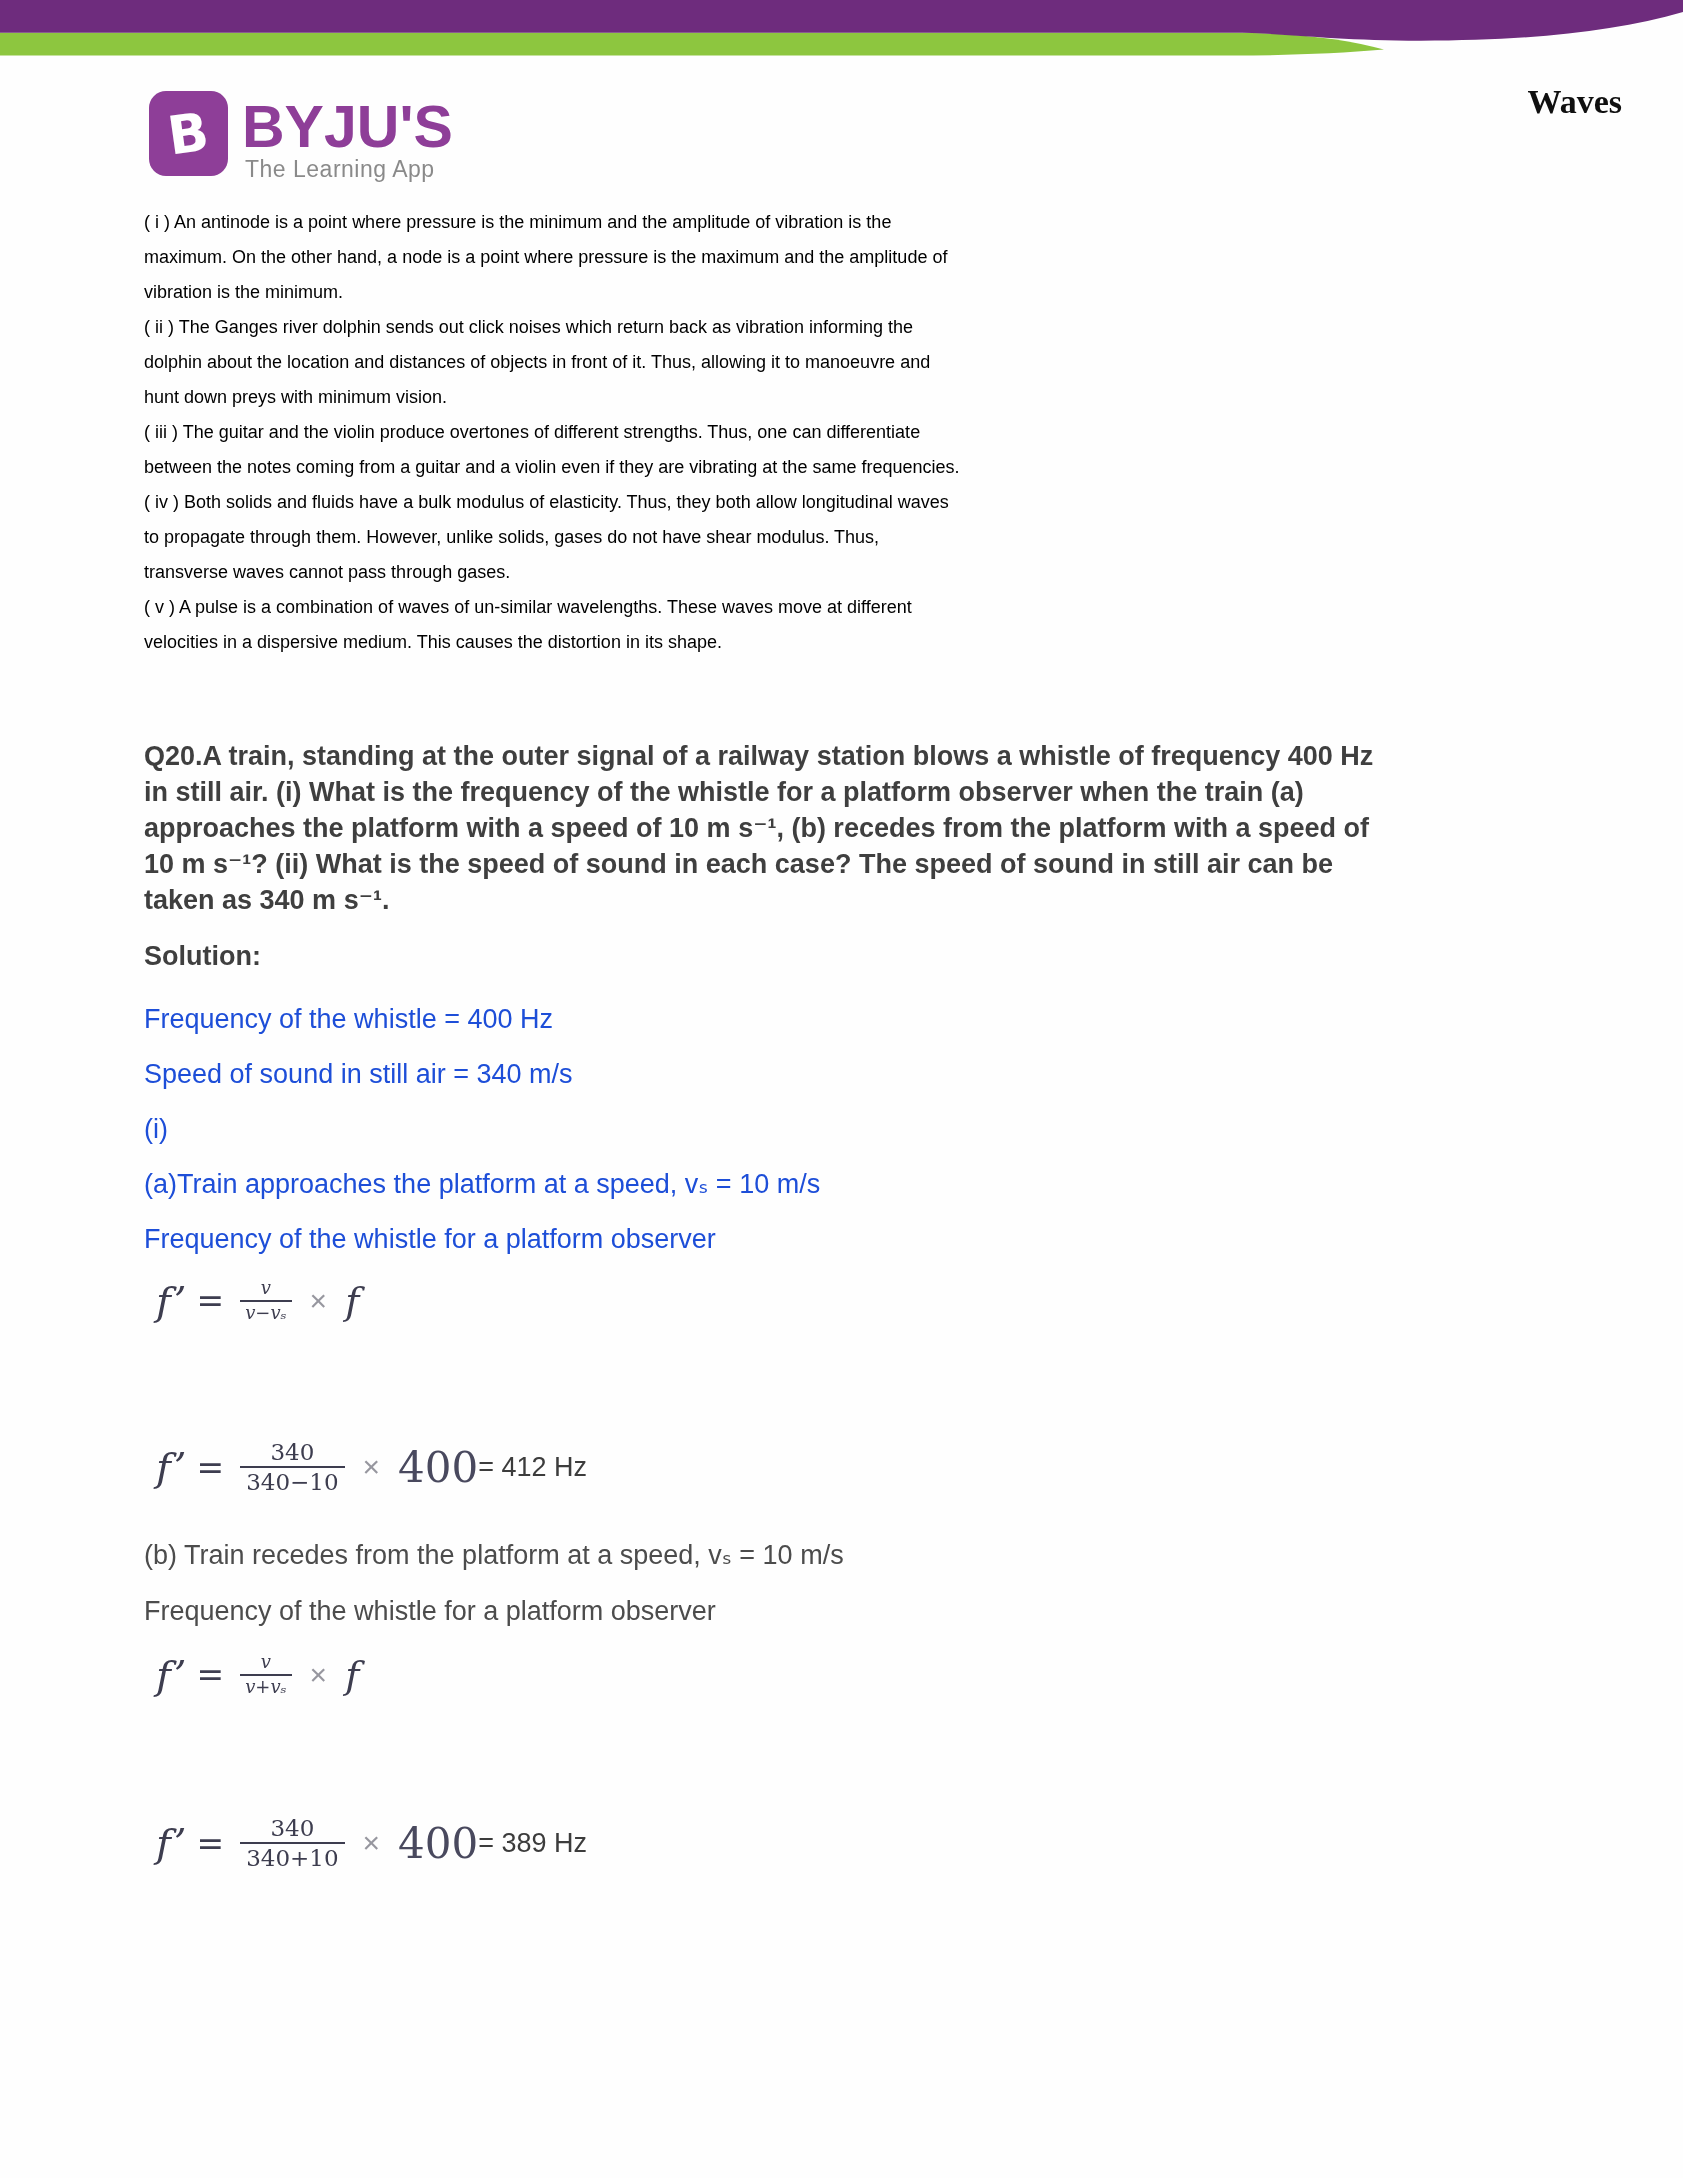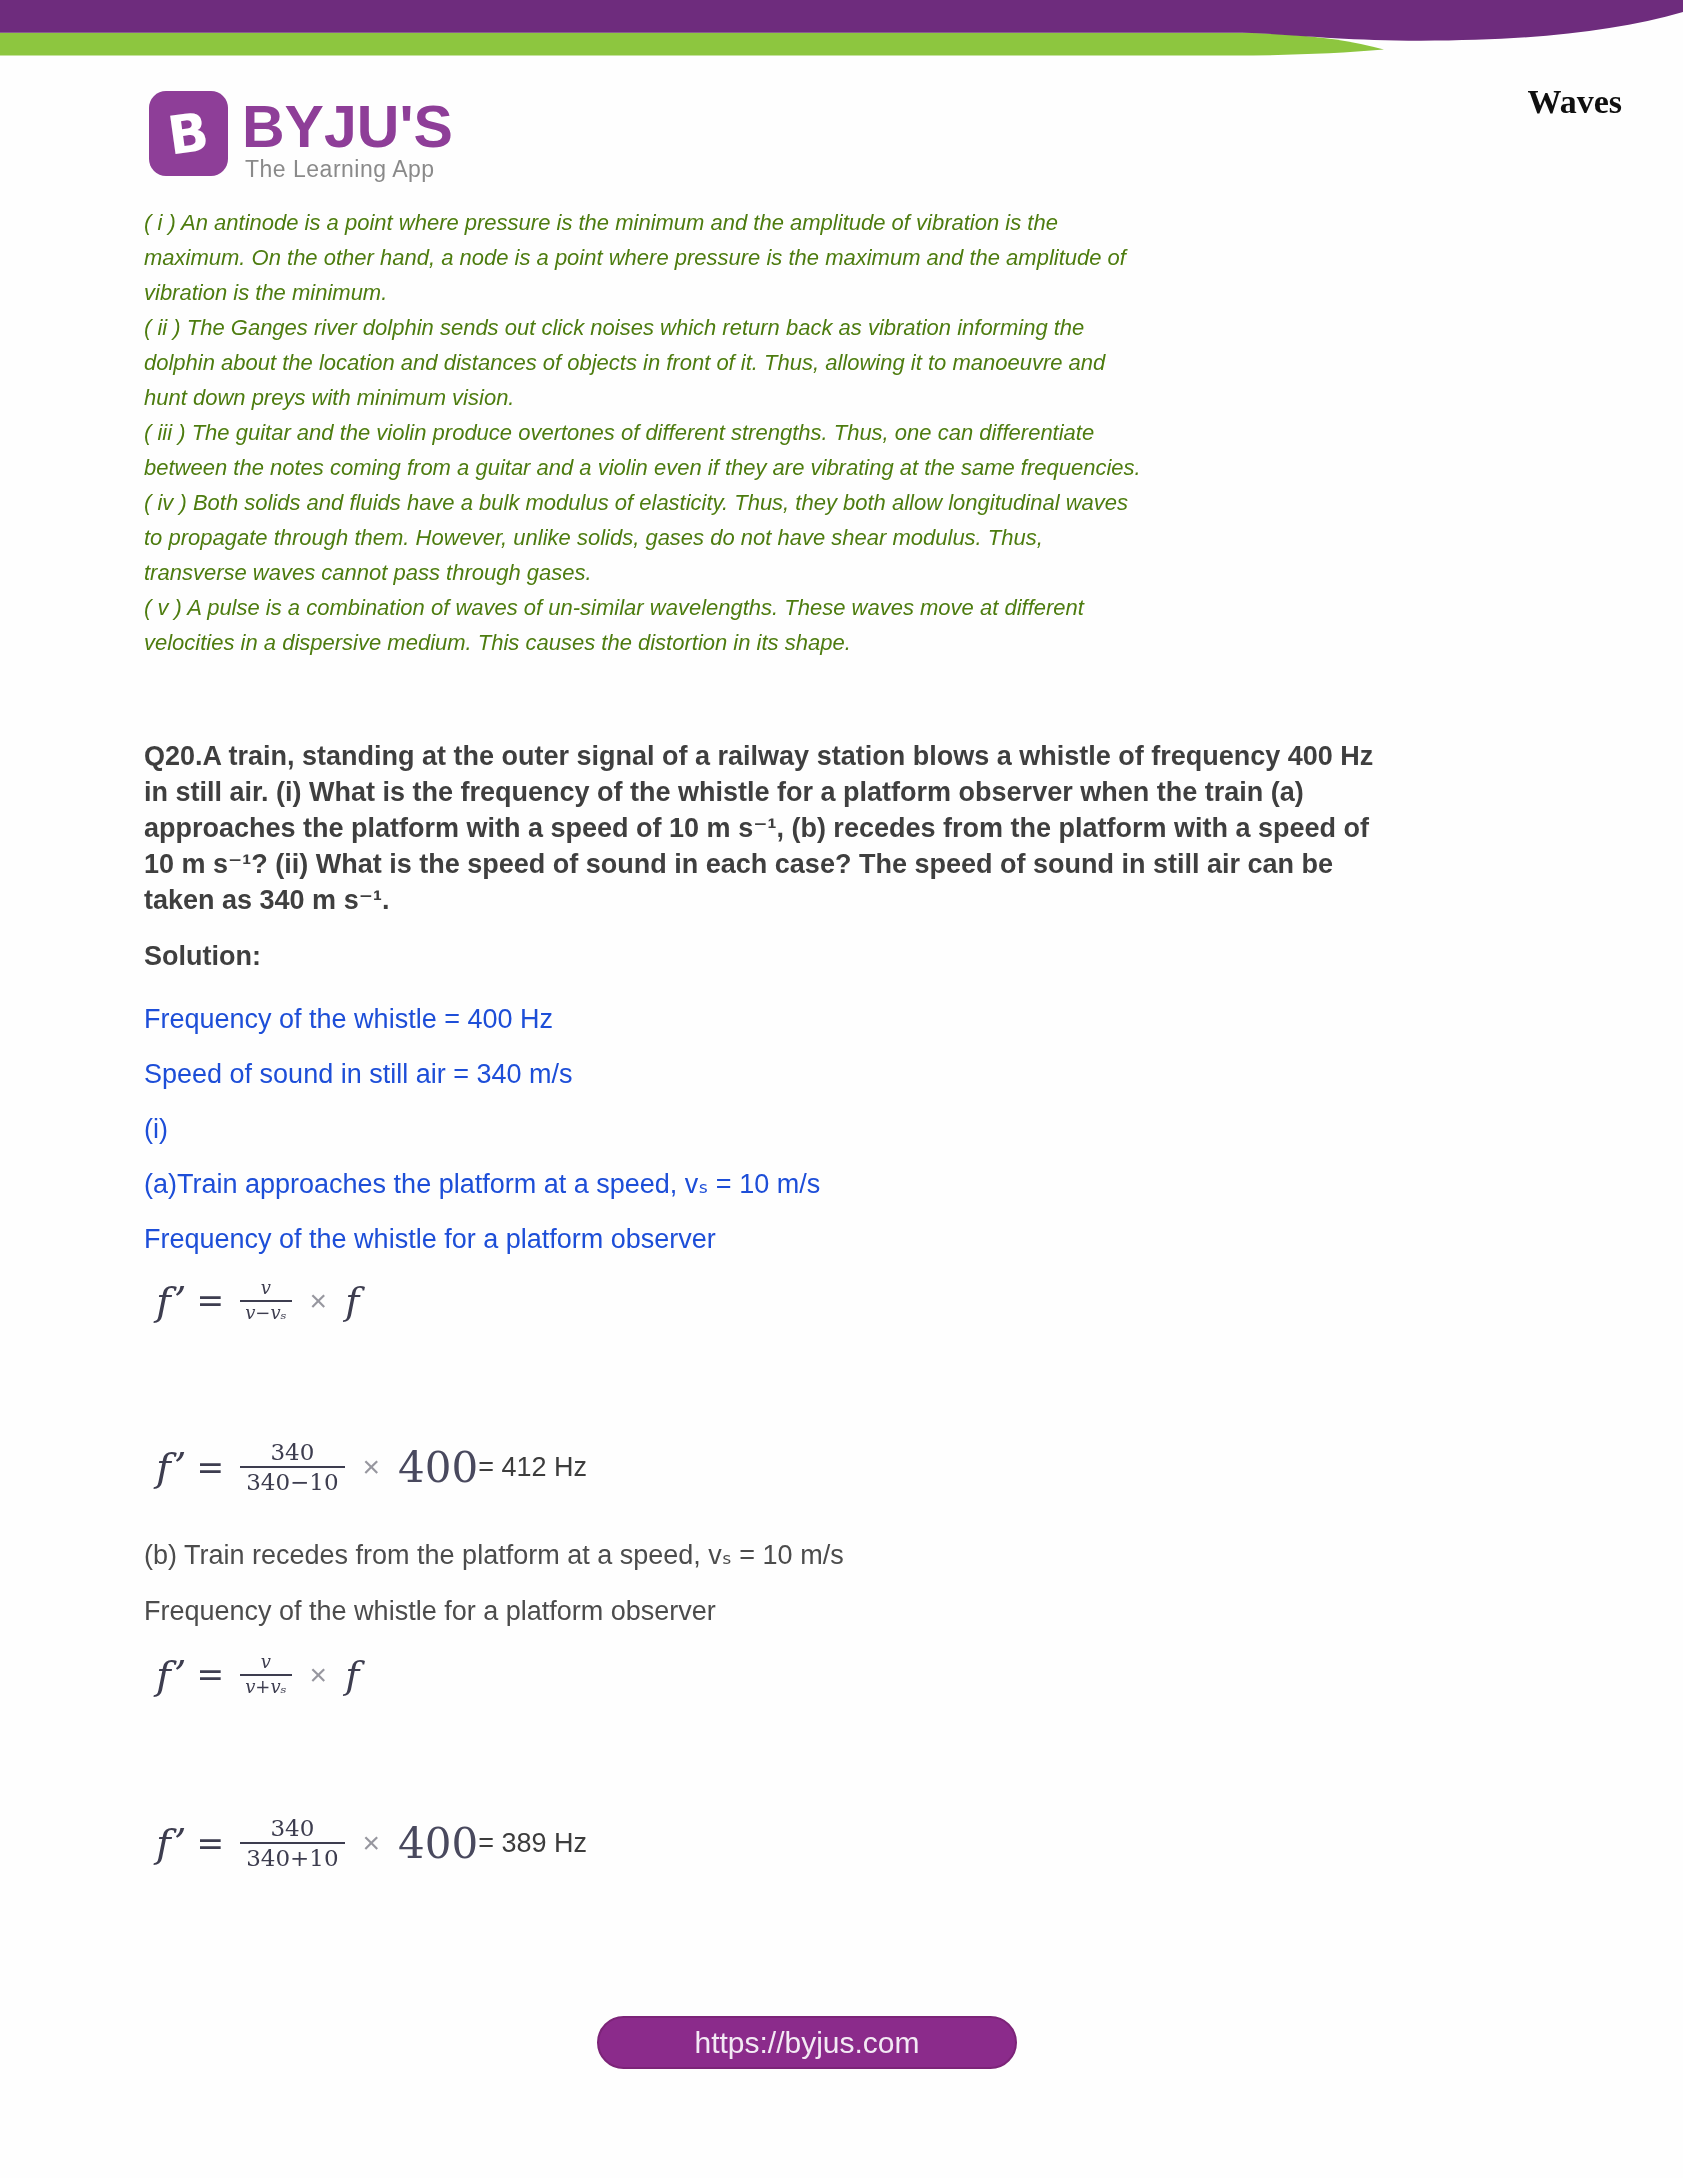--- a/index.html
+++ b/index.html
@@ -19,21 +19,21 @@
     letter-spacing:0px;}
   .logo-tagline{position:absolute;left:96px;top:65px;font-size:23px;color:#8a8a8a;letter-spacing:0.5px;}
 
   
   .header-title{position:absolute;right:61px;top:79px;text-align:right;
     font-family:"Liberation Serif","DejaVu Serif",serif;font-weight:bold;font-size:34px;
     line-height:46px;color:#101010;}
 
   
   .prelines{white-space:pre-line;}
-  .answers{position:absolute;left:144px;top:205px;width:1445px;font-size:22px;line-height:35px;color:#4d7c0f;font-style:italic;}
+  .answers{position:absolute;left:144px;top:205px;width:1445px;font-size:18px;line-height:35px;color:#000000;}
   .question{position:absolute;left:144px;top:738px;width:1445px;font-size:27px;line-height:36px;
     font-weight:bold;color:#3f3f3f;}
   .solution-label{position:absolute;left:144px;top:941px;font-size:27px;font-weight:bold;color:#3f3f3f;}
   .sol-a{position:absolute;left:144px;top:992px;width:1445px;font-size:27px;line-height:55px;color:#1d4ed8;}
   .sol-b{position:absolute;left:144px;top:1527px;width:1445px;font-size:27px;line-height:56px;color:#4c4c4c;}
 
   
   .formula{position:absolute;left:156px;display:flex;align-items:center;color:#3d3d4f;}
   .f1{top:1277px;} .f2{top:1438px;} .f3{top:1651px;} .f4{top:1814px;}
   .math-lhs{font-family:"DejaVu Serif",serif;font-style:italic;font-size:40px;}
@@ -146,16 +146,15 @@
     <span class="math-eq">=</span>
     <span class="frac frac-lg">
       <span class="num">340</span>
       <span class="den">340+10</span>
     </span>
     <span class="math-times">×</span>
     <span class="math-rhs-num">400</span>
     <span class="math-result">= 389 Hz</span>
   </div>
 
-  <div class="footer-pill">https://byjus.com</div>
 
 </div>
 
 
 </body></html>

